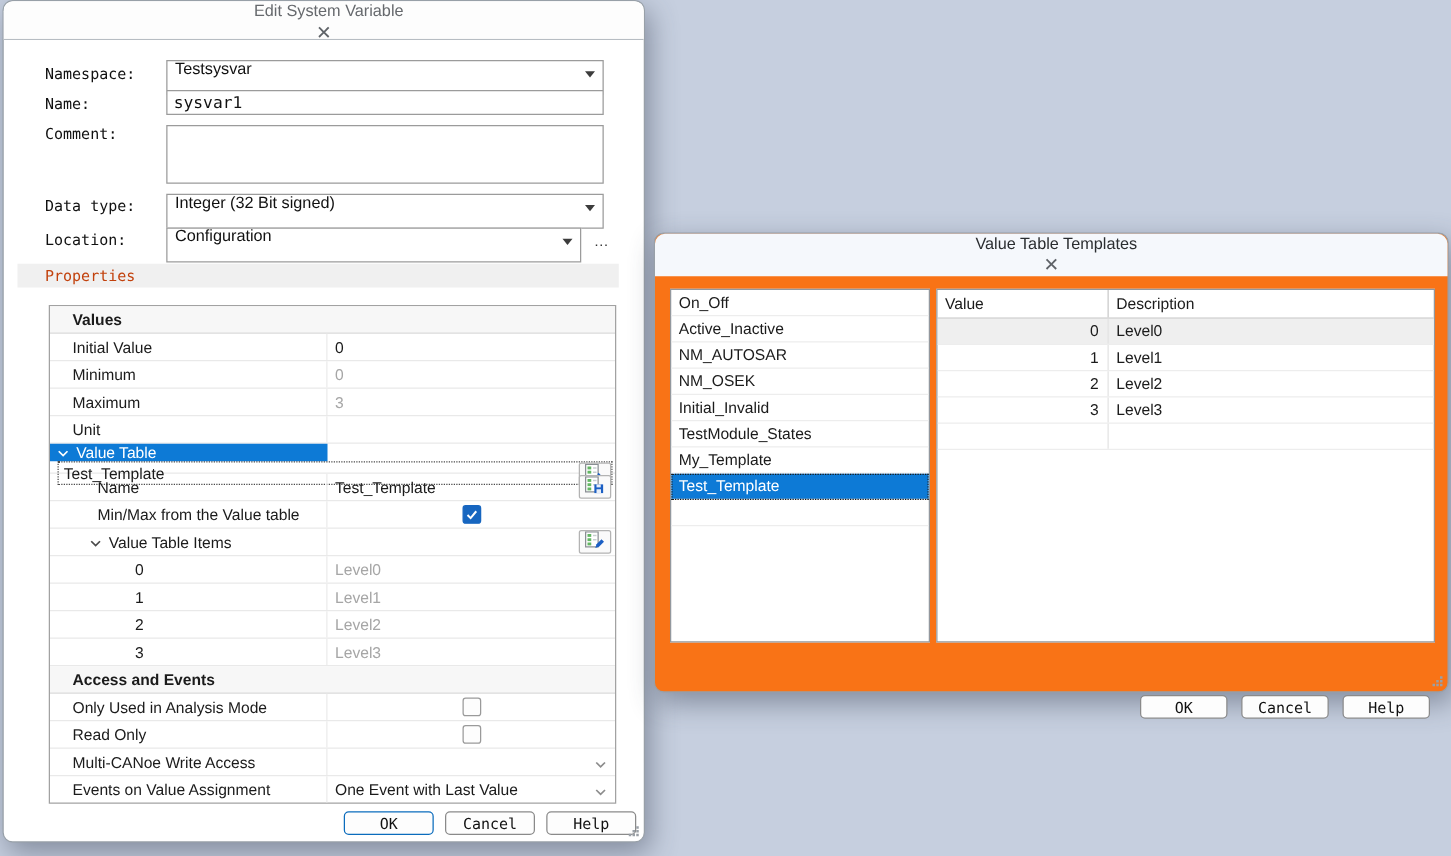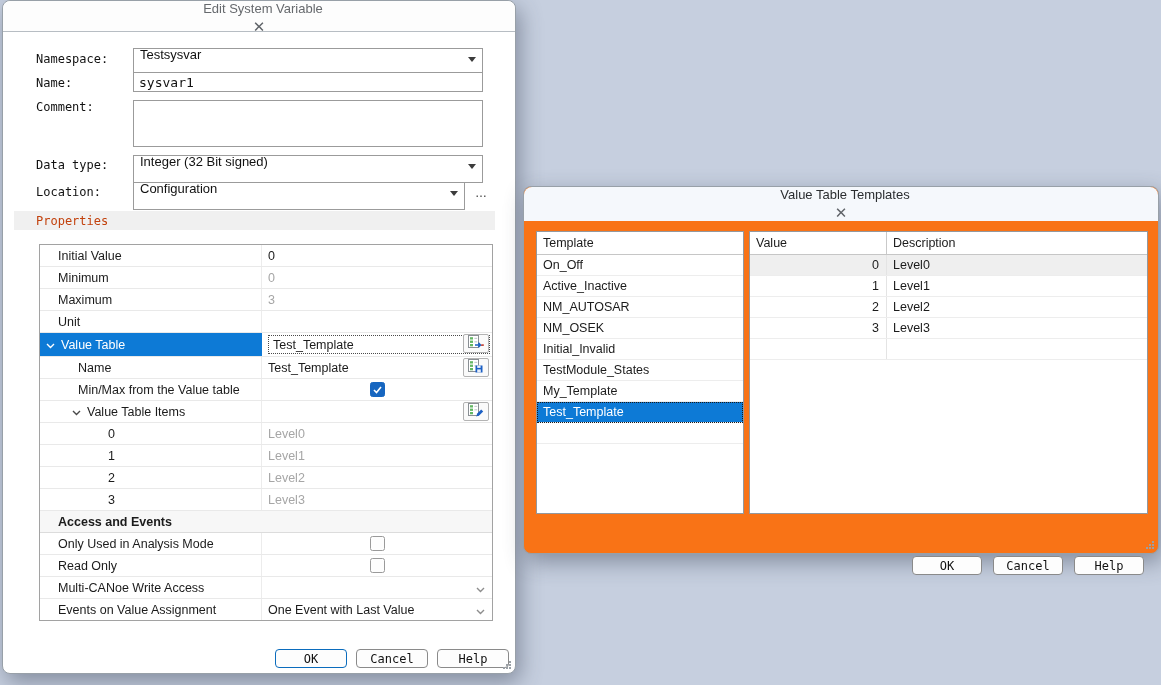--- a/index.html
+++ b/index.html
@@ -34,21 +34,21 @@
   .more-btn{position:absolute;left:466px;width:16px;height:18px;font-size:12px;color:#333;
             text-align:center;line-height:14px;background:transparent;border:none;}
   .props-bar{position:absolute;left:11px;top:179px;width:481px;height:19px;background:#f0f0f0;
              display:flex;align-items:center;}
   .props-bar span{font-family:"DejaVu Sans Mono","Liberation Mono",monospace;font-size:12px;
              margin-left:22px;color:#c2410c;}
   
   .pgrid{position:absolute;left:36px;top:212px;width:452px;border:1px solid #a2a2a2;background:#fff;}
   .g-row{display:flex;height:21px;border-bottom:1px solid #e9e9e9;position:relative;font-size:12.5px;color:#1b1b1b;}
   .g-row:last-child{border-bottom:none;}
-  .g-row.tall{height:23px;}
+  .g-row.tall{height:23px;flex-direction:column;}
   .g-name{width:222px;box-sizing:border-box;display:flex;align-items:center;border-right:1px solid #ececec;}
   .g-valcell{flex:1;display:flex;align-items:center;position:relative;padding-left:6px;box-sizing:border-box;}
   .g-section{background:#f7f7f7;font-weight:bold;border-bottom:1px solid #dcdcdc;}
   .g-section .g-name{width:100%;border-right:none;padding-left:18px;}
   .g-val{white-space:nowrap;overflow:hidden;}
   .g-val.muted{color:#a6a6a6;}
   .sel-row .g-name{background:#0d7ad6;color:#fff;border-right:none;}
   .chev{display:inline-block;margin-right:6px;}
   .vt-box{flex:1;height:19px;display:flex;align-items:center;border:1px dotted #4a4a4a;
           margin-right:2px;padding:0 4px;box-sizing:border-box;}
@@ -129,20 +129,23 @@
       <span class="cspace"></span>
         <span class="caret"></span>
     </div>
     <button class="more-btn" style="top:152px">…</button>
 
     <div class="props-bar">
       <span>Properties</span>
     </div>
 
     <div class="pgrid">
+        <div class="g-row g-section">
+          <div class="g-name">Values</div>
+        </div>
         <div class="g-row">
           <div class="g-name" style="padding-left: 18px;">
             <span>Initial Value</span>
           </div>
           <div class="g-valcell">
             <span class="g-val">0</span>
           </div>
         </div>
         <div class="g-row">
           <div class="g-name" style="padding-left: 18px;">
@@ -360,21 +363,20 @@
       <rect x="7" y="3" width="3" height="1.4" fill="#c9ced2"></rect>
       <rect x="7" y="6.8" width="3" height="1.4" fill="#c9ced2"></rect>
       <path d="M8 10.8 h5 l-2.2 -2.4 M13 10.8 l-2.2 2.4" stroke="#1b5fc4" stroke-width="1.6" fill="none"></path>
       <rect x="14.5" y="10" width="3" height="1.8" fill="#c0392b"></rect>
     </svg>
     <span class="title-txt">Value Table Templates</span>
     <span class="close-x">✕</span>
   </div>
   <div class="dlg-body">
     <div class="listbox">
-      <div class="list-h">Template</div>
       <div>
           <div class="list-item">On_Off</div>
           <div class="list-item">Active_Inactive</div>
           <div class="list-item">NM_AUTOSAR</div>
           <div class="list-item">NM_OSEK</div>
           <div class="list-item">Initial_Invalid</div>
           <div class="list-item">TestModule_States</div>
           <div class="list-item">My_Template</div>
           <div class="list-item selected">Test_Template</div>
           <div class="list-item"></div>

